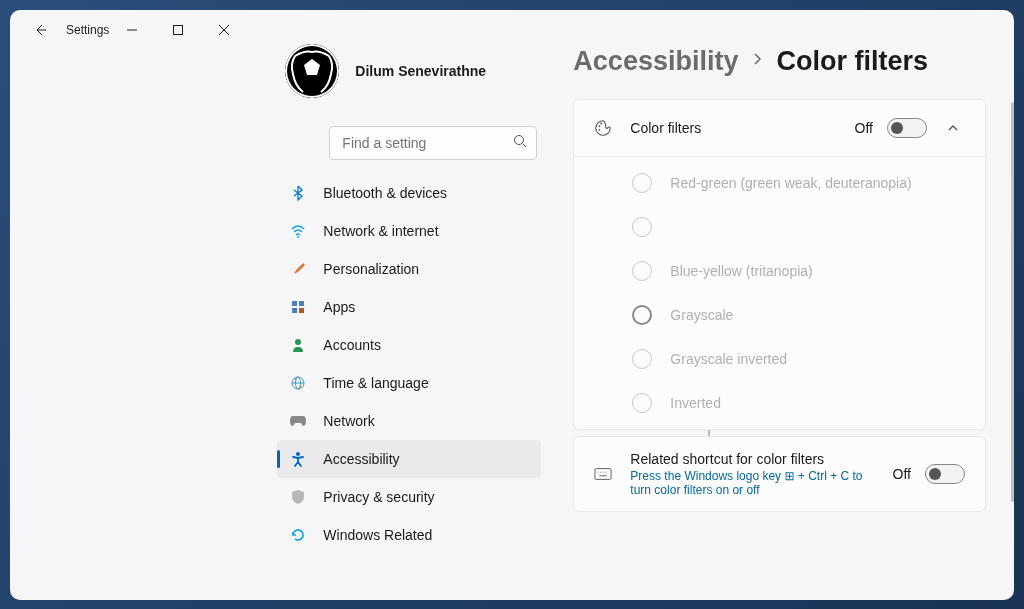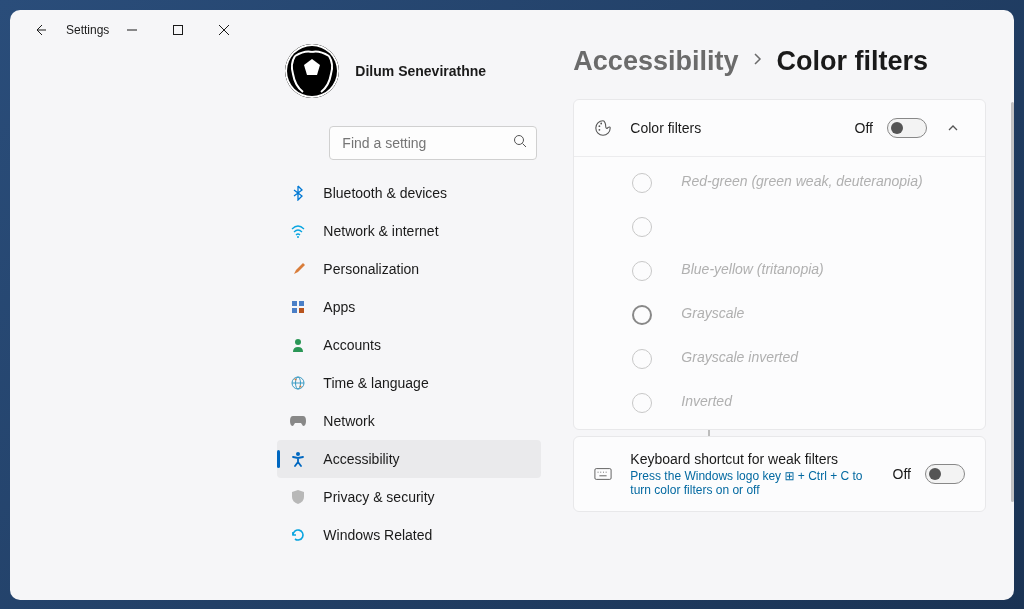--- a/index.html
+++ b/index.html
@@ -54,21 +54,21 @@
   .card { background:#fcfcfd; border:1px solid #e8e8ea; border-radius:6px; margin-bottom: 6px;}
   .card-header { display:flex; align-items:center; padding: 16px 20px; gap:18px;}
   .card-header .lbl { font-size:14px; color:#1a1a1a;}
   .right-group { margin-left:auto; display:flex; align-items:center; gap:14px;}
   .toggle-state { font-size:14px; color:#1a1a1a;}
   .toggle { width:40px; height:20px; border:1px solid #888; border-radius:10px; background:#f3f3f3; position:relative; cursor:pointer;}
   .toggle .knob { width:12px; height:12px; border-radius:50%; background:#555; position:absolute; left:3px; top:3px;}
   .expand-btn { width:24px; height:24px; display:flex;align-items:center;justify-content:center; cursor:pointer;}
   .divider { height:1px; background:#ececee;}
   .option-list { padding: 4px 0;}
-  .radio-row { display:flex; gap:29px; padding: 12px 20px 12px 58px; cursor:pointer;font-style:italic;}
+  .radio-row { display:flex; align-items:center; gap:18px; padding: 12px 20px 12px 58px; cursor:pointer;}
   .radio { width:20px; height:20px; border:1px solid #c8c8c8; border-radius:50%; flex-shrink:0;}
   .radio.sel { border:2px solid #888;}
   .radio-label { font-size:14px; color:#b0b0b0;}
   .kbd-row { display:flex; align-items:center; padding:14px 20px; gap:18px;}
   .kbd-text { display:flex; flex-direction:column; gap:2px;}
   .kbd-title { font-size:14px; color:#1a1a1a;}
   .kbd-sub { font-size:12px; color:#0369a1;}
   .section-heading { font-size:14px; font-weight:600; color:#1a1a1a; margin: 18px 0 0 2px;}
   .scrollbar-line { position: absolute; right: 304px; top: 262px; width: 2px; height: 186px; background: #bcbcbc; border-radius: 2px; }
   .scroll-ind-main { position:absolute; right:0; top:92px; width:3px; height:400px; background:#c1c1c3; border-radius:2px; }
@@ -296,21 +296,21 @@
             <svg width="20" height="16" viewBox="0 0 20 16">
                 <rect x="1" y="2" width="18" height="12" rx="1.5" stroke="#555" fill="none"></rect>
                 <line x1="4" y1="6" x2="5" y2="6" stroke="#555"></line>
                 <line x1="7" y1="6" x2="8" y2="6" stroke="#555"></line>
                 <line x1="10" y1="6" x2="11" y2="6" stroke="#555"></line>
                 <line x1="13" y1="6" x2="14" y2="6" stroke="#555"></line>
                 <line x1="6" y1="10" x2="14" y2="10" stroke="#555"></line>
               </svg>
           </span>
           <div class="kbd-text">
-            <span class="kbd-title">Keyboard shortcut for weak filters</span>
+            <span class="kbd-title">Related shortcut for color filters</span>
             <span class="kbd-sub">Press the Windows logo key ⊞ + Ctrl + C to turn color filters on or off</span>
           </div>
           <div class="right-group">
             <span class="toggle-state">Off</span>
             <div class="toggle">
                 <div class="knob"></div>
               </div>
           </div>
         </div>
       </div>

